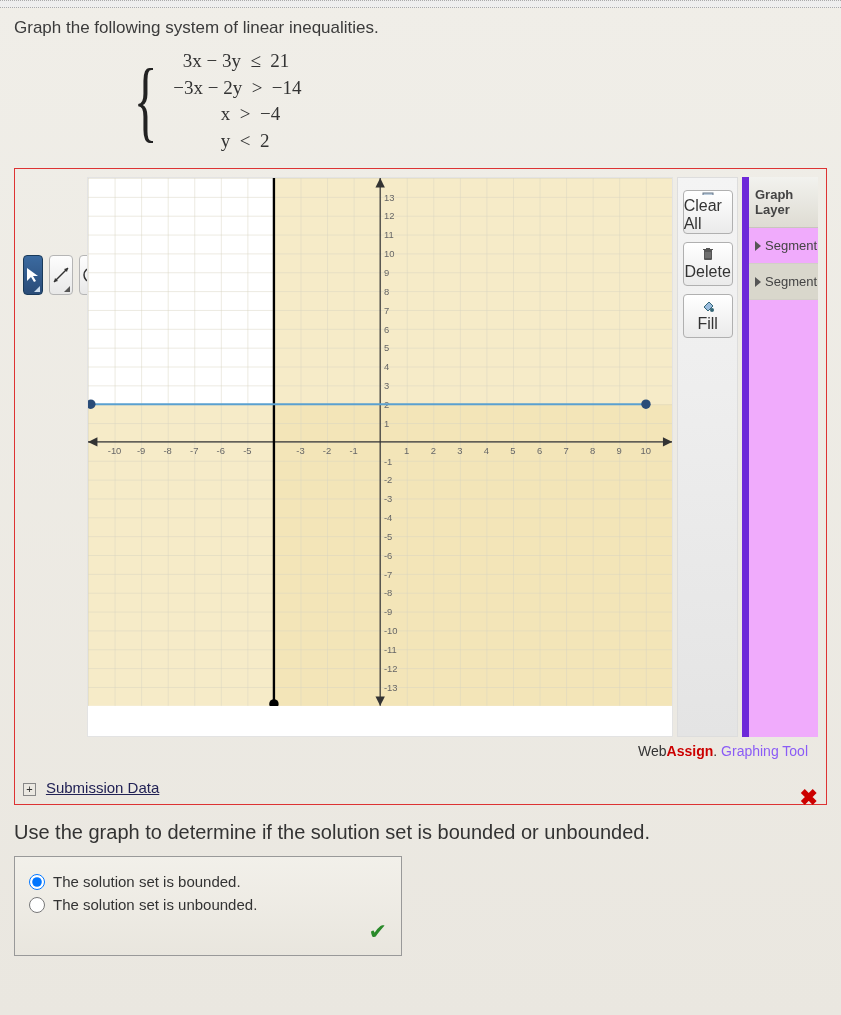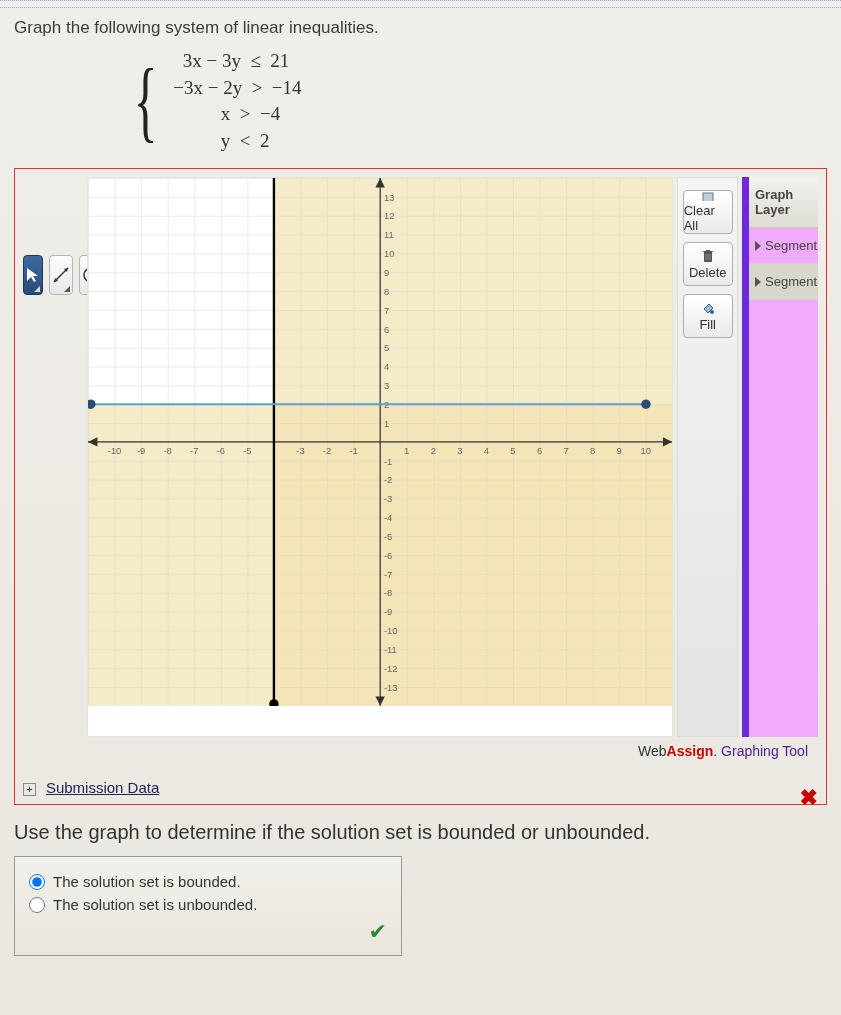--- a/index.html
+++ b/index.html
@@ -91,21 +91,21 @@
     padding-top:12px;
     background:linear-gradient(#f4f4f4,#e4e4e4);
     height:560px;
     border:1px solid #ddd;
   }
   .action-btn {
     width:50px;height:44px;
     background:linear-gradient(#fff,#eaeaea);
     border:1px solid #b0b0b0;border-radius:4px;
     display:flex;flex-direction:column;align-items:center;justify-content:center;
-    font-size:13px;cursor:pointer;gap:2px;
+    font-size:16px;cursor:pointer;gap:2px;
   }
   .layers-panel {
     width: 76px;
     background:#f0abfc;
     border-left:7px solid #6d28d9;
     height:560px;
   }
   .layers-header {
     background:linear-gradient(#f2f2ee,#dedcd3);
     border-bottom:1px solid #c8c6bd;
@@ -116,21 +116,21 @@
     border-bottom:1px solid #d2d0c7;
     font-size:13px; color:#444;
     display:flex;align-items:center;gap:4px;
     cursor:pointer;
   }
   .layer-item.sel { background:#d9d7cc; }
   .tri { width:0;height:0;border-top:5px solid transparent;border-bottom:5px solid transparent;border-left:6px solid #555;}
   .branding { text-align:right; padding:6px 10px; font-size:14px;}
   .branding .web{color:#333;}
   .branding .assign{color:#c00;font-weight:bold;}
-  .branding .tool{color:#4c1d95;}
+  .branding .tool{color:#8b5cf6;}
   .submission { margin-top:14px; }
   .submission a { color:#225; text-decoration:underline; font-size:15px;}
   .plus-box{display:inline-block;width:13px;height:13px;border:1px solid #888;text-align:center;line-height:11px;font-size:11px;margin-right:6px;vertical-align:middle;}
   .x-mark { float:right; font-size:22px; color:#c00; font-weight:bold; margin-top:6px;}
   .question2 { font-size:20px; color:#333; margin:16px 0 12px 0;}
   .radio-box {
     border:1px solid #999; padding:10px 14px; width:388px;
     background:linear-gradient(#f2f0ea,#e9e6de);
   }
   .radio-row { display:flex;align-items:center;gap:8px;margin:6px 0;font-size:15px;}

